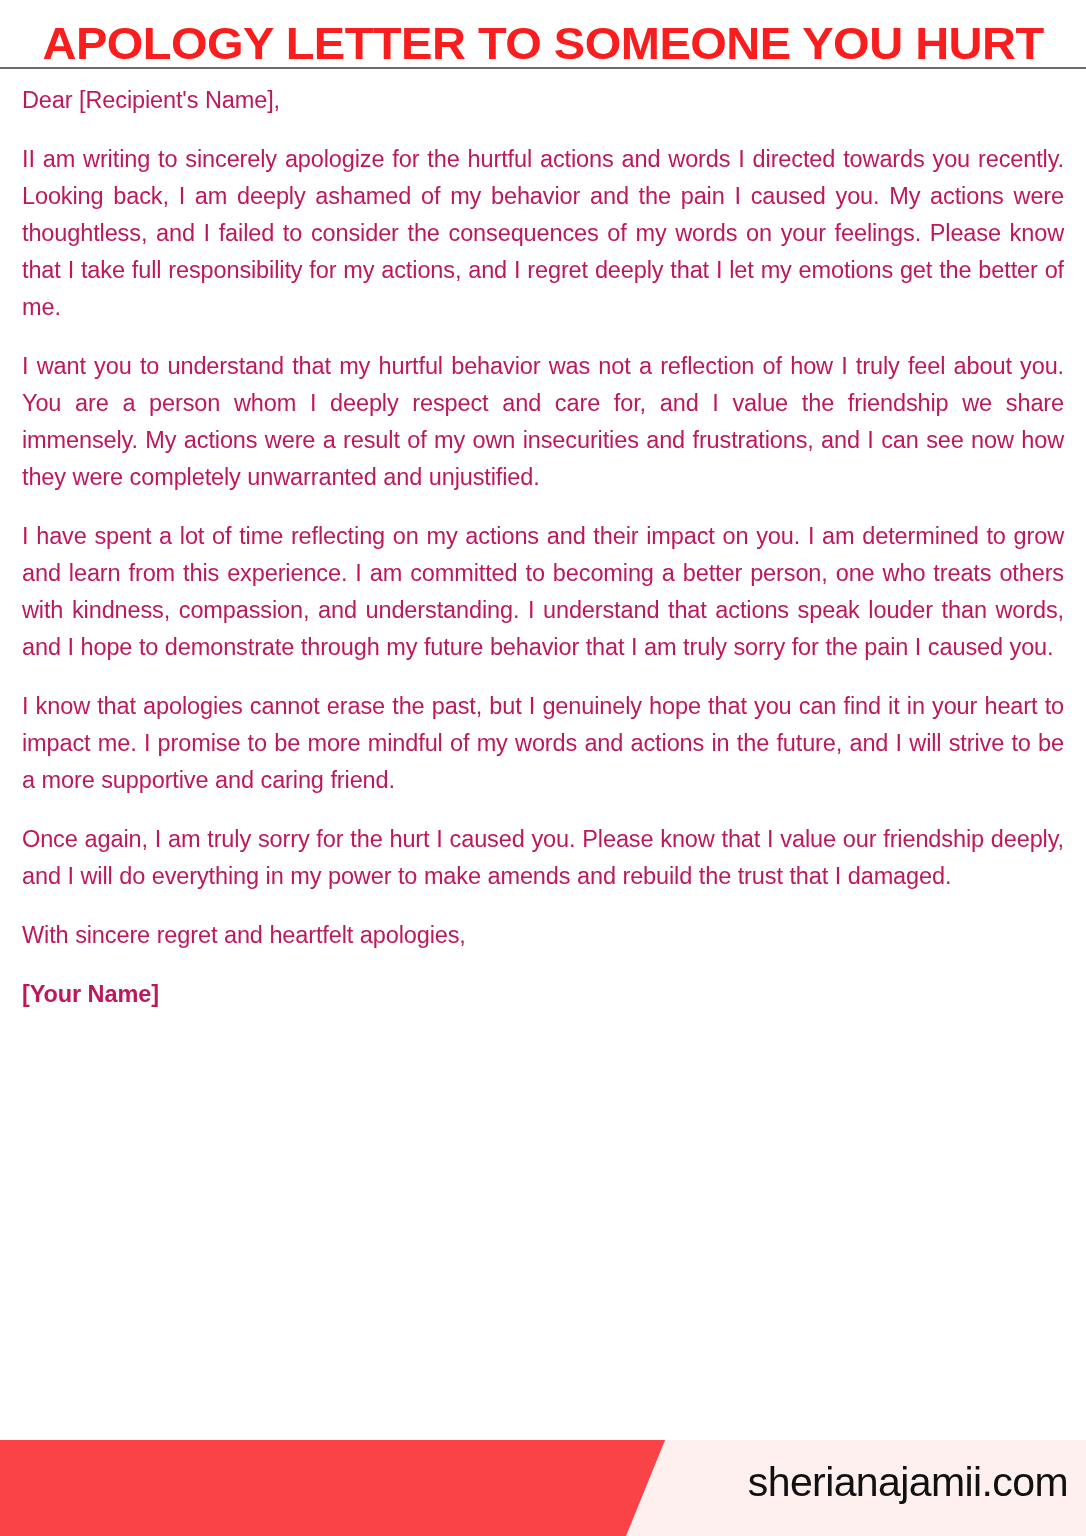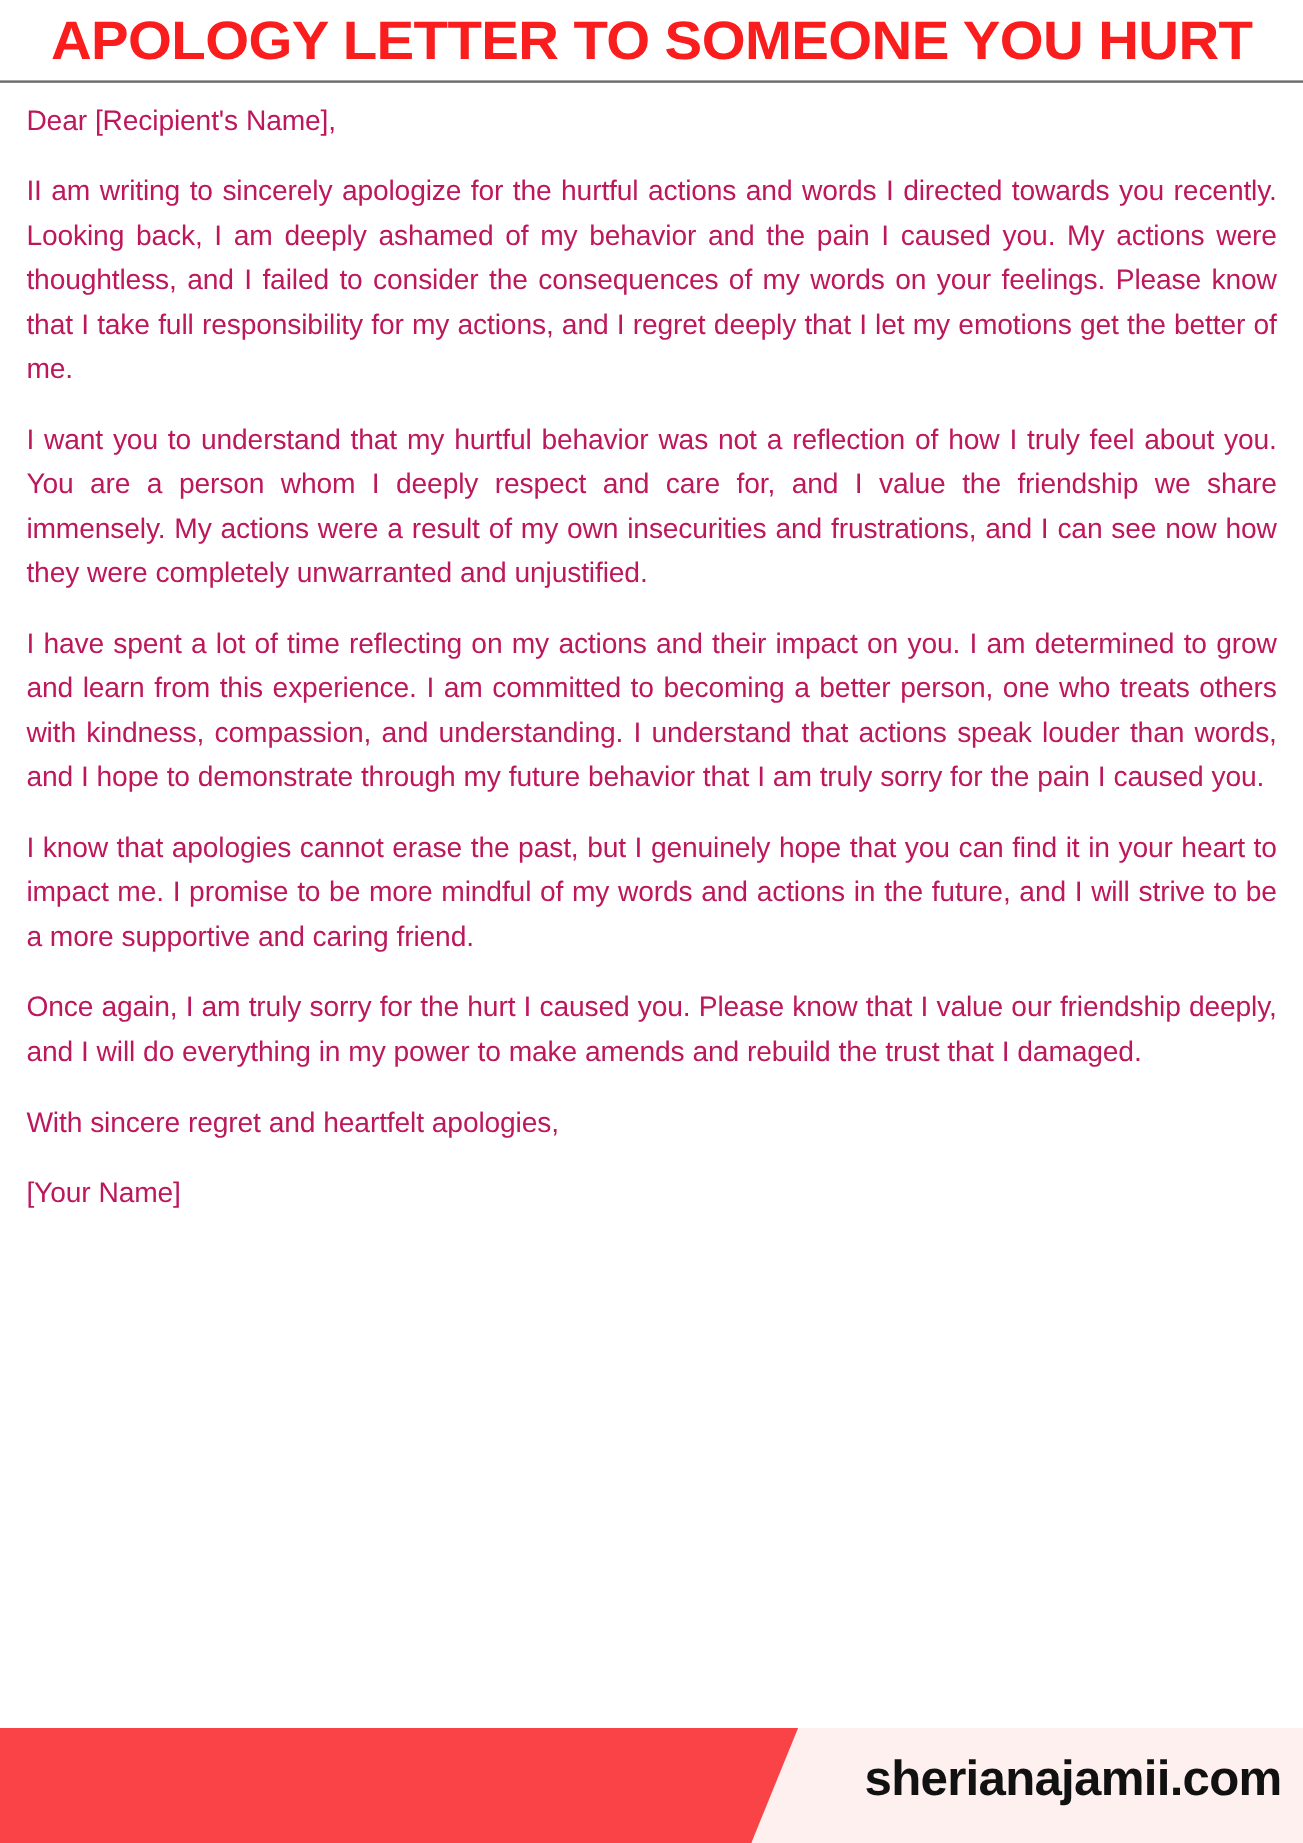--- a/index.html
+++ b/index.html
@@ -25,21 +25,21 @@
   }
 
   
   .title-bar {
     position: absolute;
     left: 0;
     top: 0;
     width: 1086px;
     height: 66px;
     display: flex;
-    align-items: center;
+    align-items: flex-end;
     justify-content: center;
     padding: 0 14px;
   }
   .doc-title {
     font-family: "Liberation Sans", "DejaVu Sans", sans-serif;
     font-weight: bold;
     font-size: 45px;
     line-height: 1;
     letter-spacing: -0.5px;
     color: #f91d1d;
@@ -74,21 +74,21 @@
     color: #be185d;
     text-align: justify;
     text-justify: inter-word;
     margin: 0 0 22px 0;
     letter-spacing: -0.12px;
     word-spacing: 0.2px;
   }
   .para.plain {
     text-align: left;
   }
-  .para:last-child { margin-bottom: 0; }
+  .para:last-child { margin-bottom: 0; font-weight: bold; }
 
   
   .footer {
     position: absolute;
     left: 0;
     top: 1440px;
     width: 1086px;
     height: 96px;
     background: #fa4347;
     overflow: hidden;
@@ -103,21 +103,21 @@
     clip-path: polygon(8.5% 0%, 100% 0%, 100% 100%, 0% 100%);
   }
   .footer-brand {
     position: absolute;
     right: 18px;
     top: 0;
     height: 84px;
     display: flex;
     align-items: center;
     font-family: "Liberation Sans", "DejaVu Sans", sans-serif;
-    font-weight: bold;
+    font-weight: normal;
     font-size: 41px;
     line-height: 1;
     letter-spacing: -0.6px;
     color: #111111;
     white-space: nowrap;
   }
 </style>
 </head>
 <body>
 

